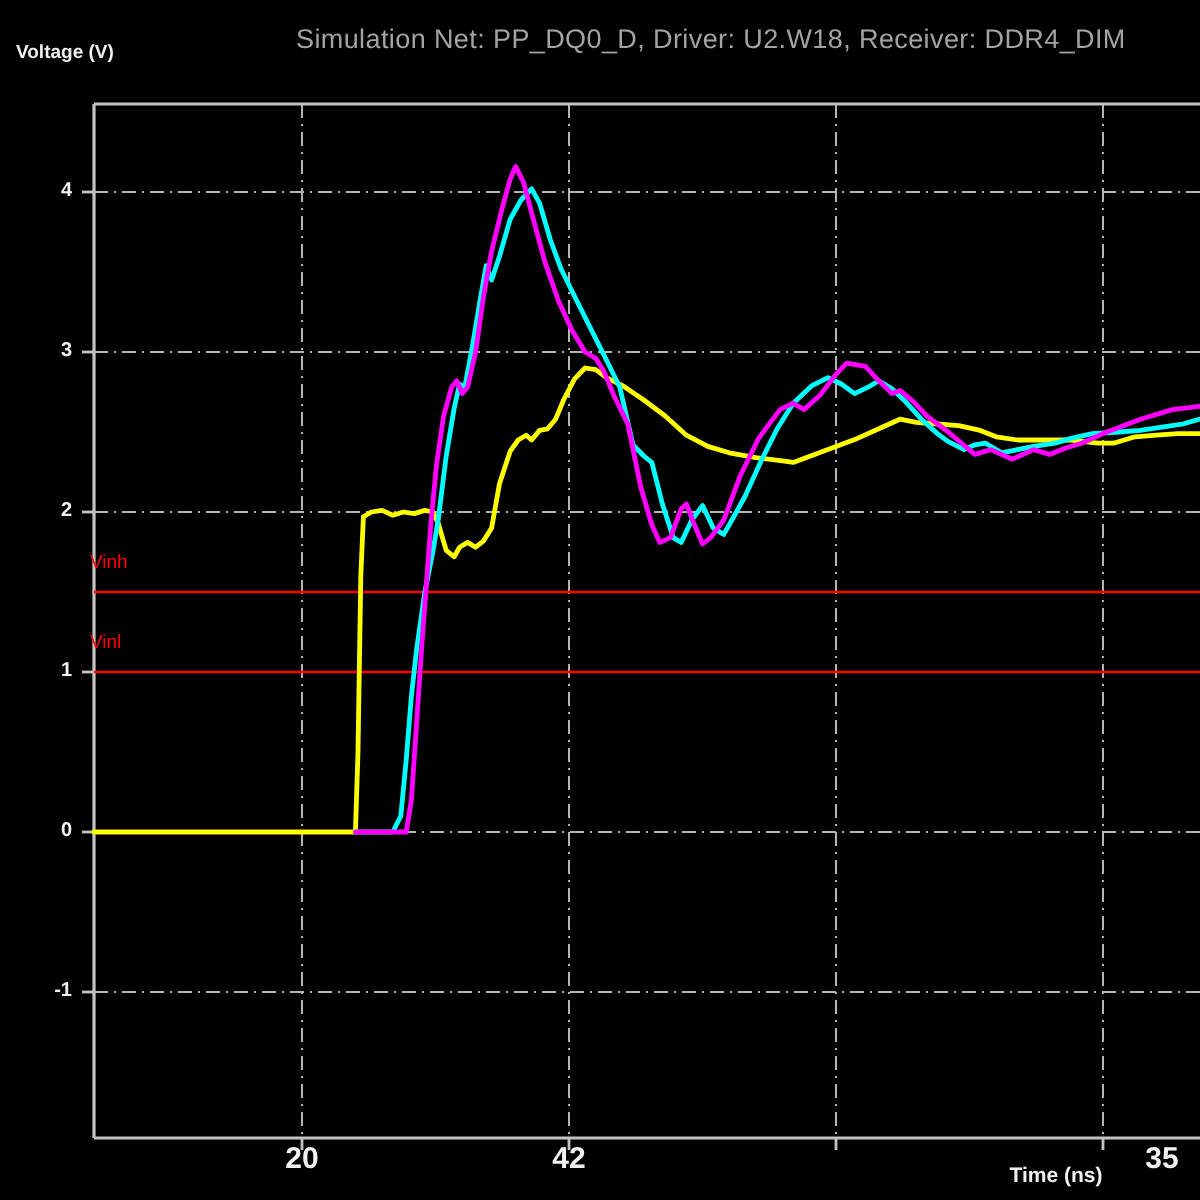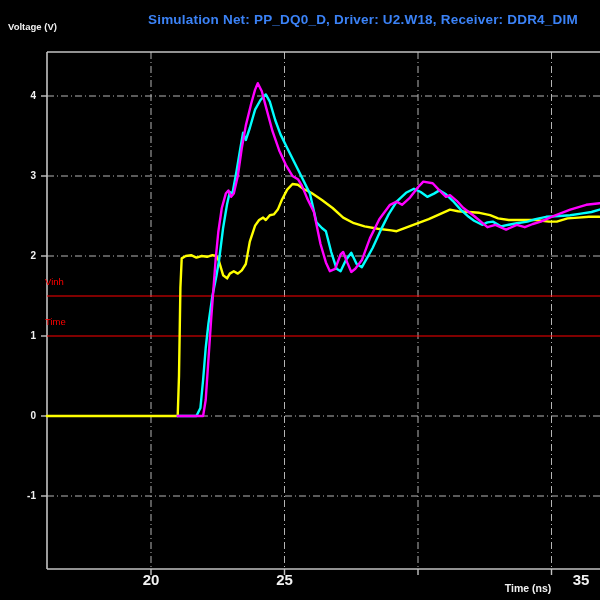--- a/index.html
+++ b/index.html
@@ -43,28 +43,28 @@
       <line class="frame" x1="47" y1="52" x2="47" y2="569"></line>
       <line class="frame" x1="47" y1="569" x2="600" y2="569"></line>
       <line x1="47" y1="296" x2="600" y2="296" stroke="#ff0000" stroke-width="1.2"></line>
       <line x1="47" y1="336" x2="600" y2="336" stroke="#ff0000" stroke-width="1.2"></line>
       <polyline points="46.9,416.0 177.7,416.0 179.0,376.0 180.4,288.0 181.7,258.4 185.7,256.0 191.1,255.2 196.4,257.6 201.7,256.0 207.1,256.8 212.4,255.2 216.4,256.0 219.1,261.6 223.1,275.2 227.1,278.4 229.8,273.6 233.8,271.2 237.8,273.6 241.8,270.4 245.8,264.0 249.8,241.6 255.1,225.6 259.1,220.0 263.1,217.6 265.8,220.0 269.8,215.2 273.8,214.4 277.8,209.6 281.8,200.0 287.2,189.6 292.5,184.0 297.9,184.8 303.2,188.8 311.2,192.8 321.9,200.0 332.6,208.0 343.2,217.6 353.9,223.2 364.6,226.4 377.9,228.8 391.3,230.4 396.6,231.2 407.3,227.2 418.0,223.2 428.7,219.2 439.4,214.4 450.0,209.6 458.1,211.2 468.7,212.0 479.4,212.8 490.1,215.2 498.1,218.4 508.8,220.0 522.1,220.0 535.5,220.0 548.8,221.6 556.8,221.6 567.5,218.4 578.2,217.6 588.9,216.8 599.6,216.8" fill="none" stroke="#ffff00" stroke-width="2.4" stroke-linejoin="round" stroke-linecap="round"></polyline>
       <polyline points="177.7,416.0 196.4,416.0 200.4,408.0 203.1,380.0 205.7,348.0 208.4,324.0 212.4,296.0 216.4,276.0 219.1,260.0 223.1,228.0 227.1,204.0 229.8,192.0 232.4,193.6 236.4,172.0 240.4,148.0 243.1,132.8 245.8,140.0 249.8,128.0 255.1,109.6 260.5,100.0 265.8,94.4 269.8,101.6 275.2,120.0 280.5,134.4 287.2,148.0 295.2,164.0 303.2,180.0 309.9,193.6 316.5,222.4 321.9,228.0 325.9,231.2 331.2,252.0 336.6,268.8 340.6,271.2 345.9,260.0 351.3,252.8 356.6,264.0 361.9,267.2 367.3,257.6 372.6,248.0 380.6,230.4 388.6,214.4 396.6,201.6 406.0,192.8 414.0,188.8 420.7,192.0 427.3,196.8 434.0,193.6 439.4,190.4 446.0,194.4 452.7,200.8 460.7,209.6 468.7,216.8 474.1,220.8 482.1,224.8 487.4,222.4 492.8,221.6 500.8,226.4 508.8,224.8 516.8,223.2 527.5,221.6 535.5,219.2 546.2,216.8 559.5,216.0 570.2,215.2 580.9,213.6 591.5,212.0 599.6,209.6" fill="none" stroke="#00ffff" stroke-width="2.4" stroke-linejoin="round" stroke-linecap="round"></polyline>
       <polyline points="177.7,416.0 203.1,416.0 205.7,400.0 208.4,360.0 211.1,320.0 212.9,296.0 215.6,260.0 218.3,232.0 221.8,208.0 225.8,193.6 228.4,190.4 231.1,196.8 233.8,193.6 237.8,176.0 241.8,148.0 245.8,125.6 251.1,104.0 255.1,89.6 257.8,83.2 261.8,91.2 265.8,106.4 272.5,131.2 279.2,150.4 285.8,164.8 292.5,176.0 297.9,179.2 301.9,185.6 307.2,198.4 313.9,212.0 320.5,244.0 325.9,262.4 329.9,271.2 335.2,268.8 340.6,254.4 343.2,252.0 347.2,262.4 351.3,272.0 355.3,268.8 361.9,260.0 369.9,238.4 379.3,219.2 390.0,204.8 396.6,201.6 402.0,204.8 410.0,197.6 418.0,187.2 423.3,181.6 432.7,183.2 439.4,190.4 446.0,196.8 450.0,195.2 456.7,200.8 463.4,208.0 474.1,216.0 487.4,227.2 495.4,224.8 506.1,229.6 516.8,224.8 524.8,227.2 532.8,224.0 540.8,221.6 551.5,216.8 570.2,209.6 586.2,204.8 599.6,203.2" fill="none" stroke="#ff00ff" stroke-width="2.4" stroke-linejoin="round" stroke-linecap="round"></polyline>
     </svg></div>
 
 <span id="ylabel" class="abs">Voltage (V)</span>
-<span id="title" class="abs" style="color: #3b82f6; font-weight: bold;">Simulation Net: PP_DQ0_D, Driver: U2.W18, Receiver: DDR4_DIM</span>
+<span id="title" class="abs" style="color: #a3a3a3;">Simulation Net: PP_DQ0_D, Driver: U2.W18, Receiver: DDR4_DIM</span>
 <span id="vinh-label" class="abs thr-label" style="color: rgb(255, 0, 0); left: 45px; top: 276px;">Vinh</span>
-<span id="vinl-label" class="abs thr-label" style="color: rgb(255, 0, 0); left: 45px; top: 316px;">Time</span>
+<span id="vinl-label" class="abs thr-label" style="color: rgb(255, 0, 0); left: 45px; top: 316px;">Vinl</span>
 <span id="xlabel" class="abs">Time (ns)</span>
 <div id="tick-labels">
     <span class="ylab" style="left: 4px; top: 89px;">4</span>
     <span class="ylab" style="left: 4px; top: 169px;">3</span>
     <span class="ylab" style="left: 4px; top: 249px;">2</span>
     <span class="ylab" style="left: 4px; top: 329px;">1</span>
     <span class="ylab" style="left: 4px; top: 409px;">0</span>
     <span class="ylab" style="left: 4px; top: 489px;">-1</span>
     <span class="xlab" style="left: 137px; top: 573px;">20</span>
-    <span class="xlab" style="left: 270.5px; top: 573px;">25</span>
+    <span class="xlab" style="left: 270.5px; top: 573px;">42</span>
     <span class="xlab" style="left: 404px; top: 602px;">30</span>
     <span class="xlab" style="left: 567px; top: 573px;">35</span>
   </div>
 
 </body></html>

